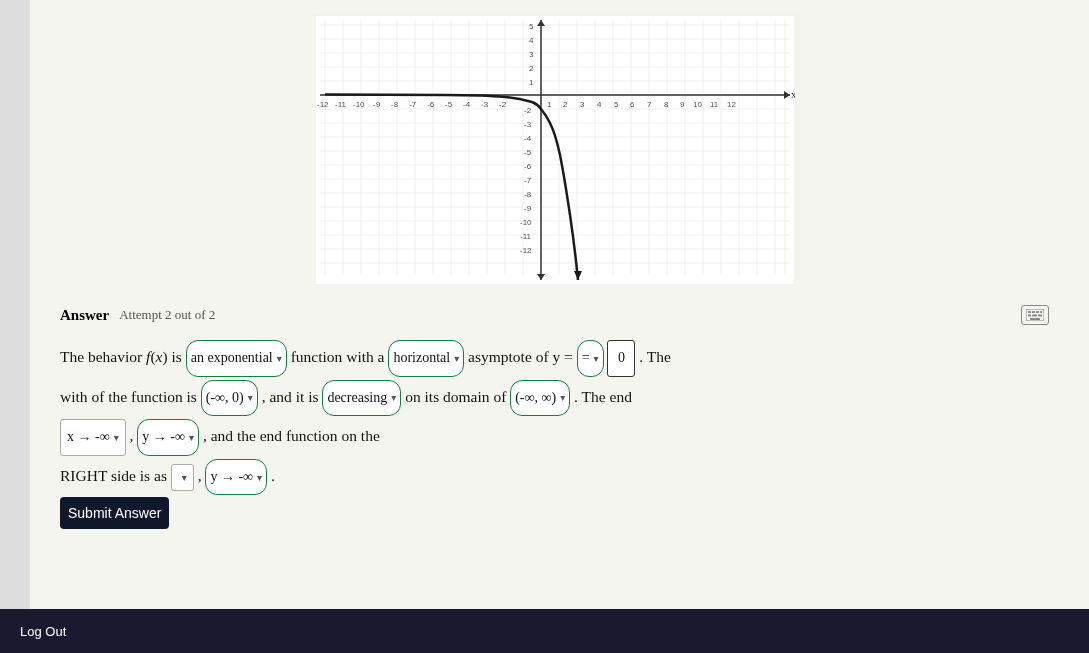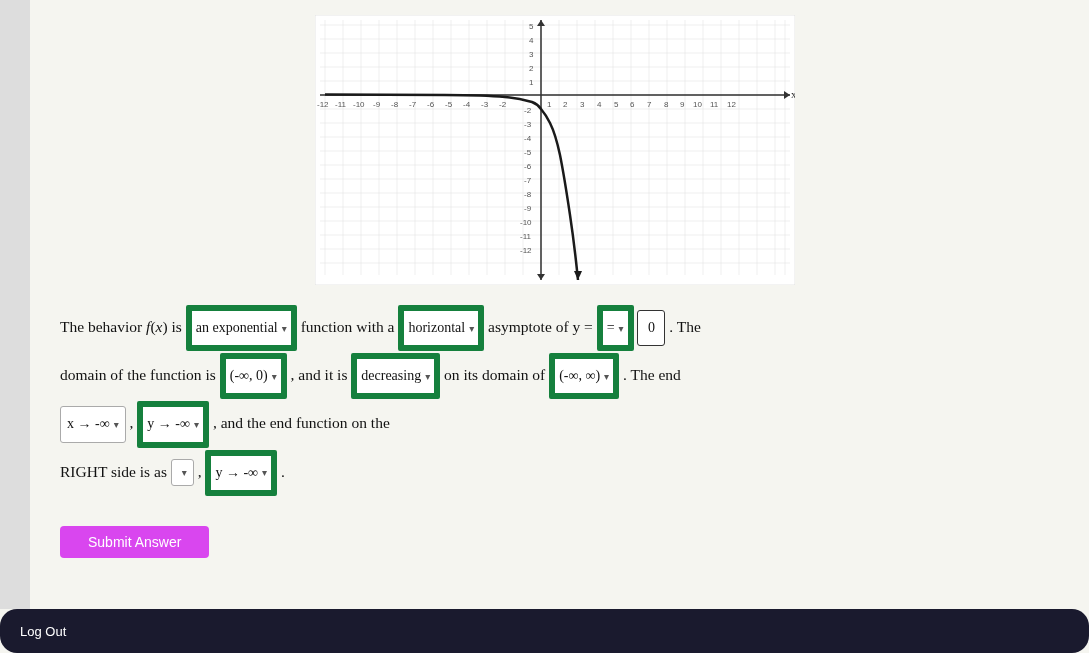--- a/index.html
+++ b/index.html
@@ -62,22 +62,22 @@
     }
 
     .answer-text p {
       margin-bottom: 2px;
     }
 
     
     .dropdown-inline {
       display: inline-flex;
       align-items: center;
-      border: 6px solid #15803d;
-      border-radius: 2px;
+      border: 1px solid #15803d;
+      border-radius: 12px;
       background: white;
       padding: 1px 4px;
       font-size: 14px;
       cursor: pointer;
       vertical-align: middle;
     }
 
     .dropdown-inline .chevron {
       font-size: 10px;
       margin-left: 4px;
@@ -109,38 +109,37 @@
     }
 
     .dropdown-wide .chevron {
       font-size: 10px;
       margin-left: 4px;
       color: #555;
     }
 
     
     .submit-btn {
-      background: #d946ef;
+      background: #0f172a;
       color: white;
       border: none;
       border-radius: 4px;
-      padding: 8px 28px;
+      padding: 8px 8px;
       font-size: 14px;
       cursor: pointer;
-      margin-top: 28px;
+      margin-top: 0;
     }
 
     
     .bottom-bar {
       background: #1a1a2e;
       height: 44px;
       display: flex;
       align-items: center;
       padding: 0 20px;
-      border-radius: 17px;
     }
 
     .log-out-btn {
       background: none;
       border: none;
       color: white;
       font-size: 13px;
       cursor: pointer;
     }
 
@@ -292,20 +291,37 @@
         <text x="205" y="224" font-size="8" fill="#555" font-family="Arial">-11</text>
         <text x="205" y="238" font-size="8" fill="#555" font-family="Arial">-12</text>
 
         <path d="M 10,79.5 C 50,79.6 90,79.7 130,79.9 C 154,80.0 172,80.3 190,81.9 C 200,82.8 208,84.5 217,87 C 221,88.5 224,91 226,94 C 229,97.5 232,102 235,108 C 239,116 242,126 245,140 C 248,155 251,173 255,200 C 258,220 261,245 263,265" fill="none" stroke="#1a1a1a" stroke-width="2.5"></path>
 
         <polygon points="263,265 259,256 267,256" fill="#1a1a1a"></polygon>
       </svg>
     </div>
 
     <div class="answer-section">
+      <div class="answer-header">
+        <span class="answer-label">Answer</span>
+        <span class="attempt-label">Attempt 2 out of 2</span>
+        <div class="keyboard-icon">
+          <svg width="18" height="12" viewBox="0 0 18 12">
+            <rect x="0" y="0" width="18" height="12" rx="2" fill="none" stroke="#888" stroke-width="1"></rect>
+            <rect x="2" y="2" width="3" height="2" rx="0.5" fill="#888"></rect>
+            <rect x="6" y="2" width="3" height="2" rx="0.5" fill="#888"></rect>
+            <rect x="10" y="2" width="3" height="2" rx="0.5" fill="#888"></rect>
+            <rect x="14" y="2" width="2" height="2" rx="0.5" fill="#888"></rect>
+            <rect x="2" y="5.5" width="3" height="2" rx="0.5" fill="#888"></rect>
+            <rect x="6" y="5.5" width="5" height="2" rx="0.5" fill="#888"></rect>
+            <rect x="12" y="5.5" width="4" height="2" rx="0.5" fill="#888"></rect>
+            <rect x="4" y="9" width="10" height="2" rx="0.5" fill="#888"></rect>
+          </svg>
+        </div>
+      </div>
 
       <div class="answer-text">
 
         <p>
           <span>The behavior </span>
           <span class="math-italic">f</span><span>(</span><span class="math-italic">x</span><span>)</span>
           <span> is </span>
           <span class="dropdown-inline">
             <span>an exponential</span>
             <span class="chevron">▾</span>
@@ -318,21 +334,21 @@
           <span> asymptote of y = </span>
           <span class="dropdown-inline">
             <span>=</span>
             <span class="chevron">▾</span>
           </span>
           <span class="box-value">0</span>
           <span>. The</span>
         </p>
 
         <p>
-          <span>domain of the function is </span>
+          <span>with of the function is </span>
           <span class="dropdown-inline">
             <span>(-∞, 0)</span>
             <span class="chevron">▾</span>
           </span>
           <span>, and it is </span>
           <span class="dropdown-inline">
             <span>decreasing</span>
             <span class="chevron">▾</span>
           </span>
           <span> on its domain of </span>

